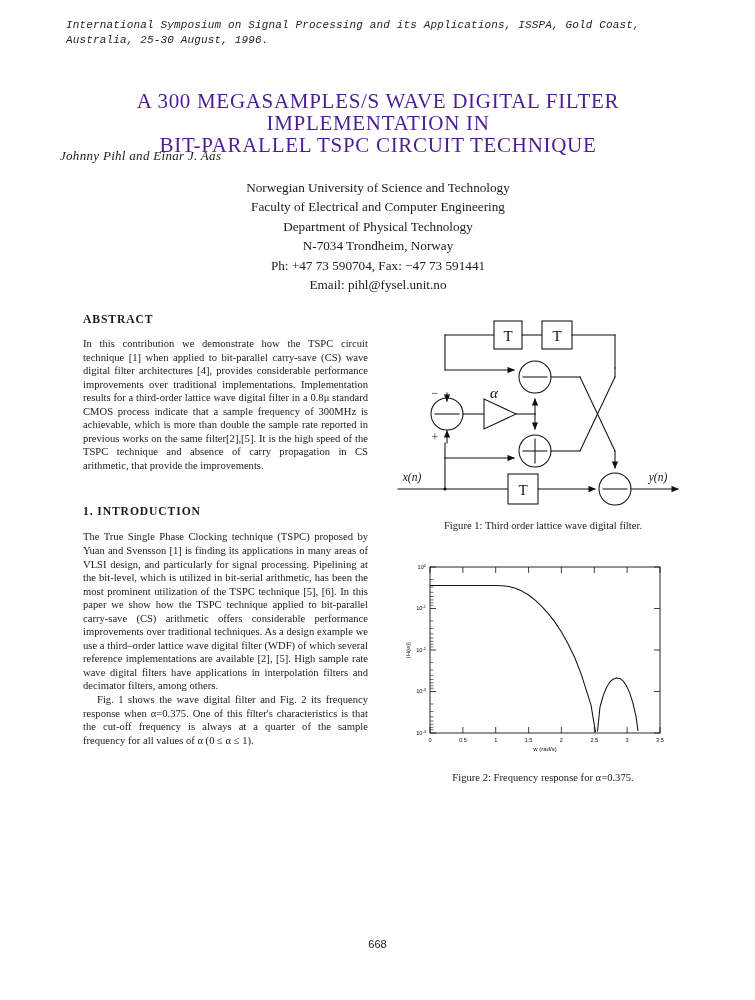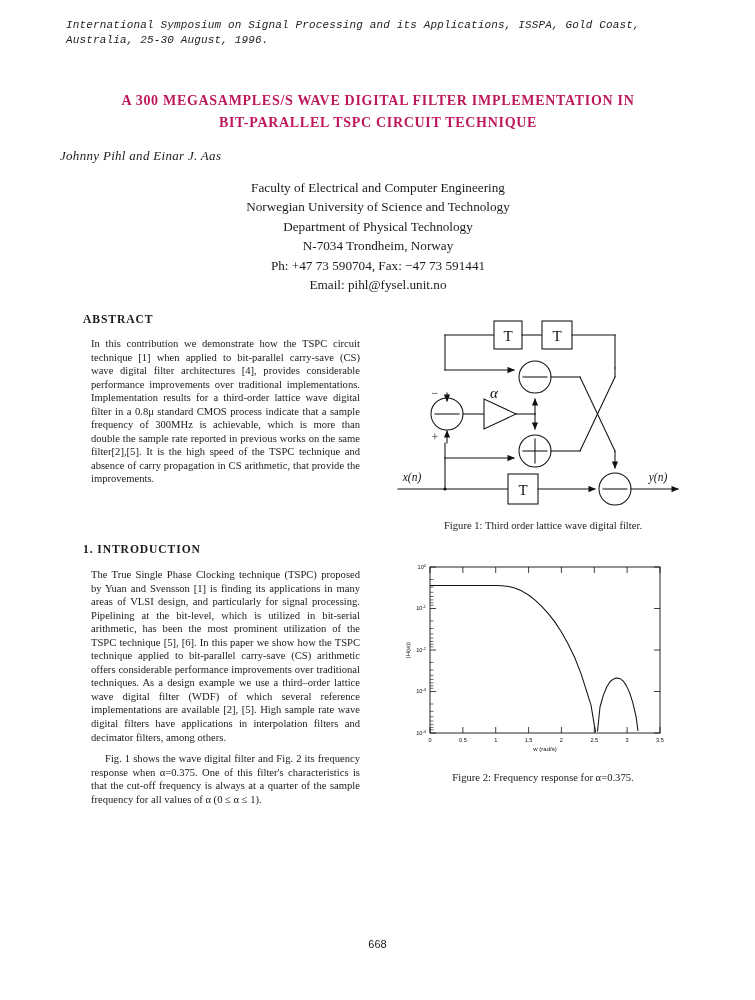--- a/index.html
+++ b/index.html
@@ -41,25 +41,25 @@
 
   
   .title-block {
     position: absolute;
     left: 60px;
     top: 90px;
     width: 636px;
     text-align: center;
   }
   .title-line {
-    font-size: 14px;
+    font-size: 21px;
     line-height: 22px;
     letter-spacing: 0.7px;
-    font-weight: bold;
-    color: #be185d;
+    font-weight: normal;
+    color: #4c1d95;
   }
 
   
   .authors {
     position: absolute;
     left: 60px;
     top: 148px;
     width: 636px;
     text-align: left;
     font-style: italic;
@@ -94,26 +94,26 @@
   }
 
   .section-head {
     text-align: left;
     font-weight: bold;
     font-size: 11.6px;
     letter-spacing: 0.9px;
     margin: 0 0 11px 0;
   }
   .section-head.intro {
-    margin-top: 16px;
+    margin-top: 0;
     margin-bottom: 12px;
   }
 
   p.body {
-    margin: 8px;
+    margin: 0;
     font-size: 10.6px;
     line-height: 13.55px;
     text-align: justify;
     text-justify: inter-word;
     hyphens: manual;
   }
   p.body + p.body { text-indent: 14px; }
 
   .intro-gap { height: 33px; }
 
@@ -164,22 +164,22 @@
   </div>
 
   <div class="title-block">
     <div class="title-line">A 300 MEGASAMPLES/S WAVE DIGITAL FILTER IMPLEMENTATION IN</div>
     <div class="title-line">BIT-PARALLEL TSPC CIRCUIT TECHNIQUE</div>
   </div>
 
   <div class="authors">Johnny Pihl and Einar J. Aas</div>
 
   <div class="affiliation">
+    <div>Norwegian University of Science and Technology</div>
     <div>Faculty of Electrical and Computer Engineering</div>
-    <div>Norwegian University of Science and Technology</div>
     <div>Department of Physical Technology</div>
     <div>N-7034 Trondheim, Norway</div>
     <div>Ph: +47 73 590704, Fax: −47 73 591441</div>
     <div>Email: pihl@fysel.unit.no</div>
   </div>
 
   <div class="col-left">
     <div class="section-head">ABSTRACT</div>
     <p class="body">In this contribution we demonstrate how the TSPC circuit technique [1] when applied to bit-parallel carry-save (CS) wave digital filter architectures [4], provides considerable performance improvements over traditional implementations. Implementation results for a third-order lattice wave digital filter in a 0.8μ standard CMOS process indicate that a sample frequency of 300MHz is achievable, which is more than double the sample rate reported in previous works on the same filter[2],[5]. It is the high speed of the TSPC technique and absence of carry propagation in CS arithmetic, that provide the improvements.</p>
 

